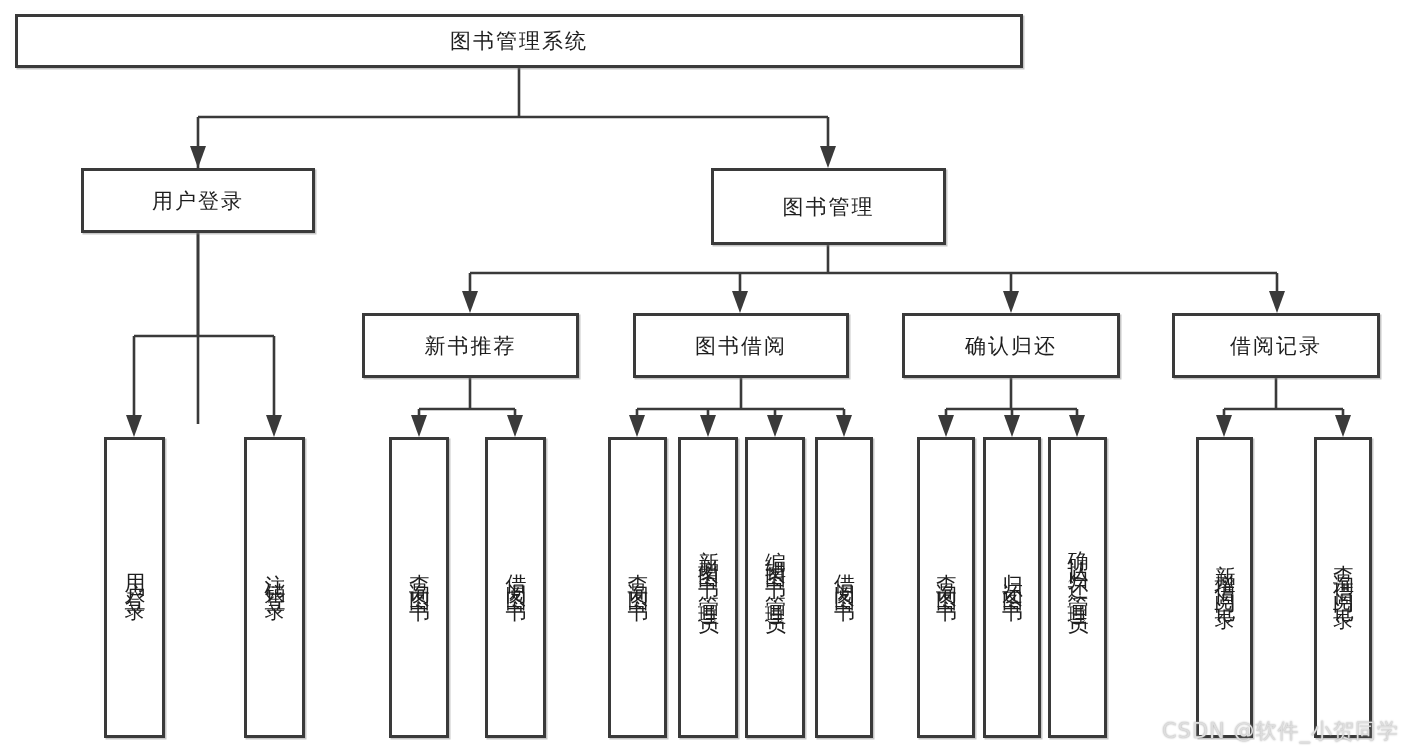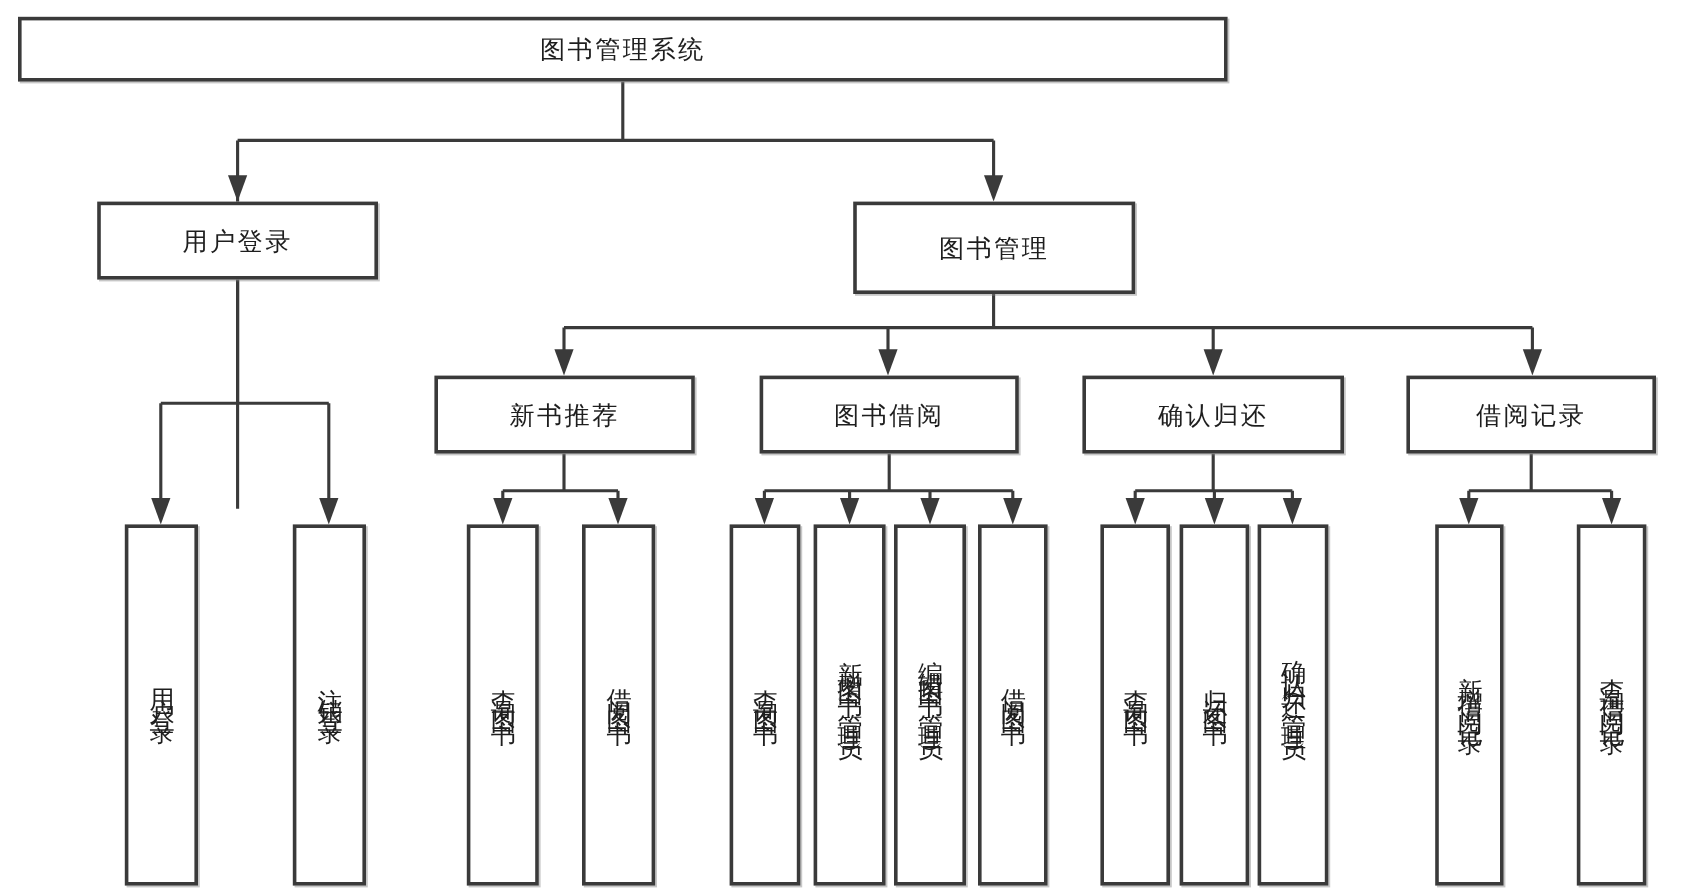--- a/index.html
+++ b/index.html
@@ -91,13 +91,14 @@
   <div class="node v" style="left:745px;top:437px;width:60px;height:301px;">编辑图书（管理员）</div>
   <div class="node v" style="left:815px;top:437px;width:58px;height:301px;">借阅图书</div>
 
   <div class="node v" style="left:917px;top:437px;width:58px;height:301px;">查询图书</div>
   <div class="node v" style="left:983px;top:437px;width:58px;height:301px;">归还图书</div>
   <div class="node v" style="left:1048px;top:437px;width:59px;height:301px;">确认归还（管理员）</div>
 
   <div class="node v" style="left:1196px;top:437px;width:57px;height:301px;">新增借阅记录</div>
   <div class="node v" style="left:1314px;top:437px;width:58px;height:301px;">查询借阅记录</div>
 
+  <div id="watermark">CSDN @软件_小贺同学</div>
 </div>
 
 </body></html>

